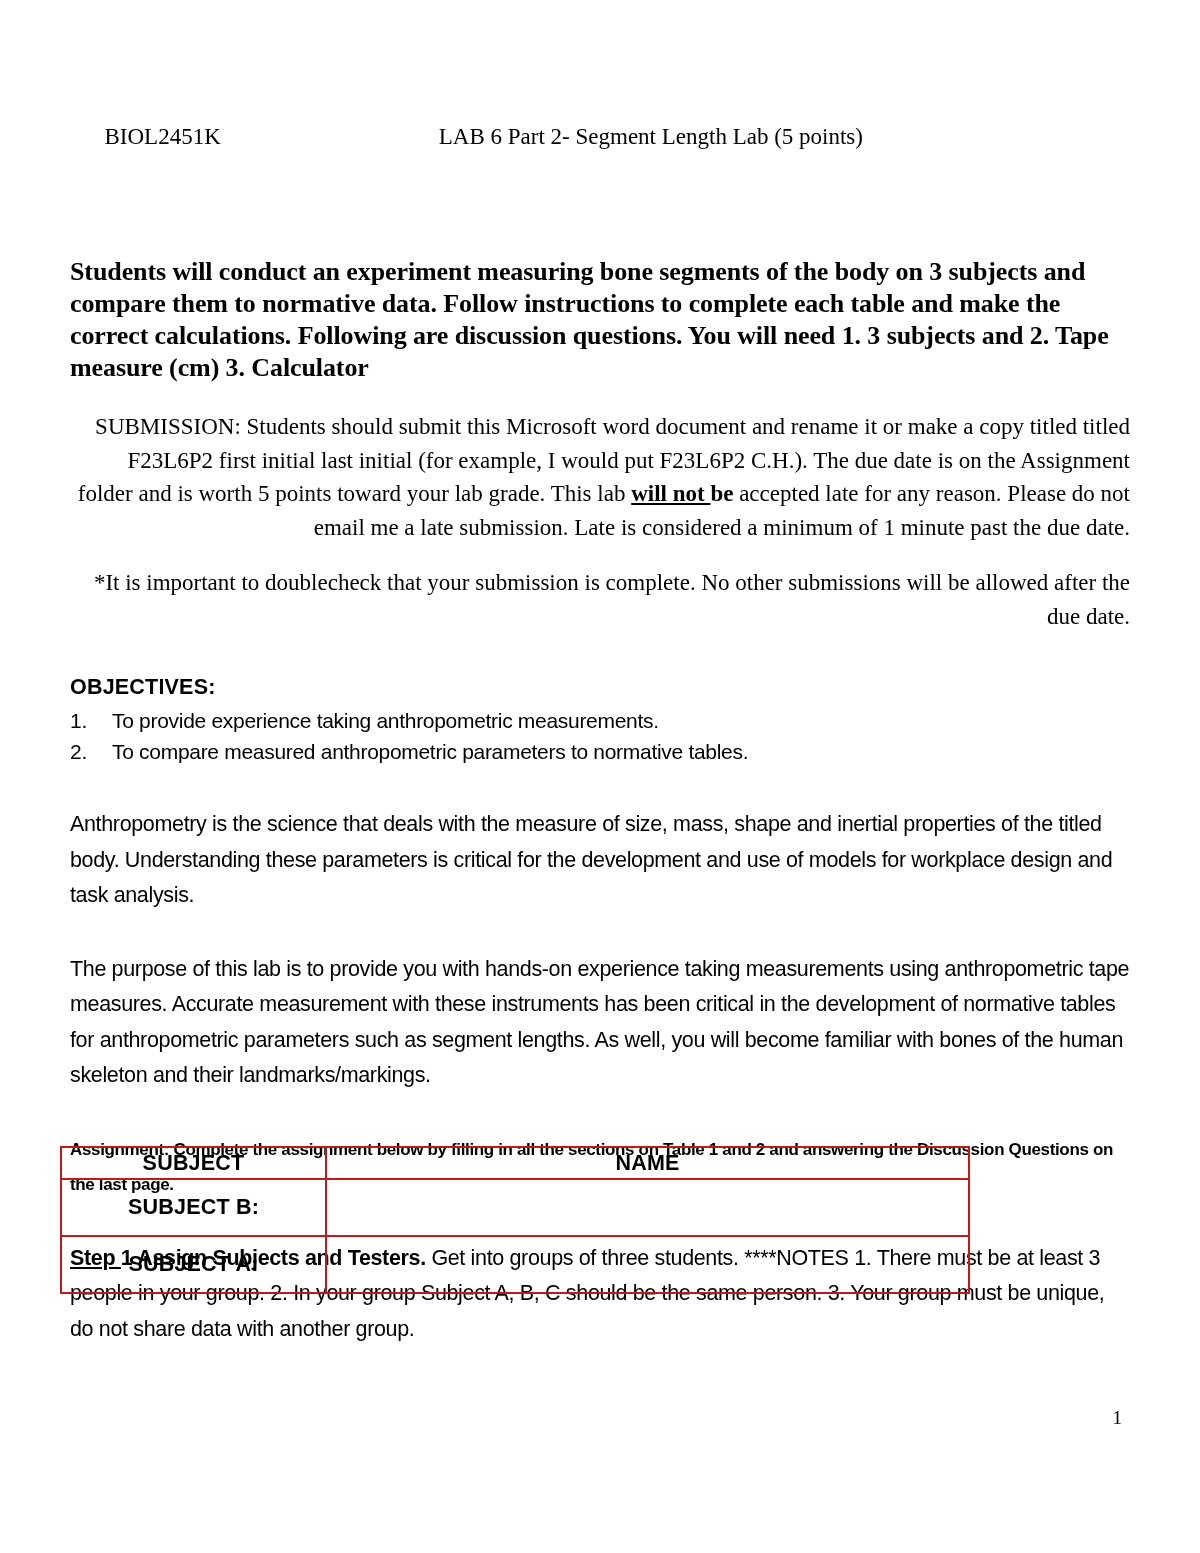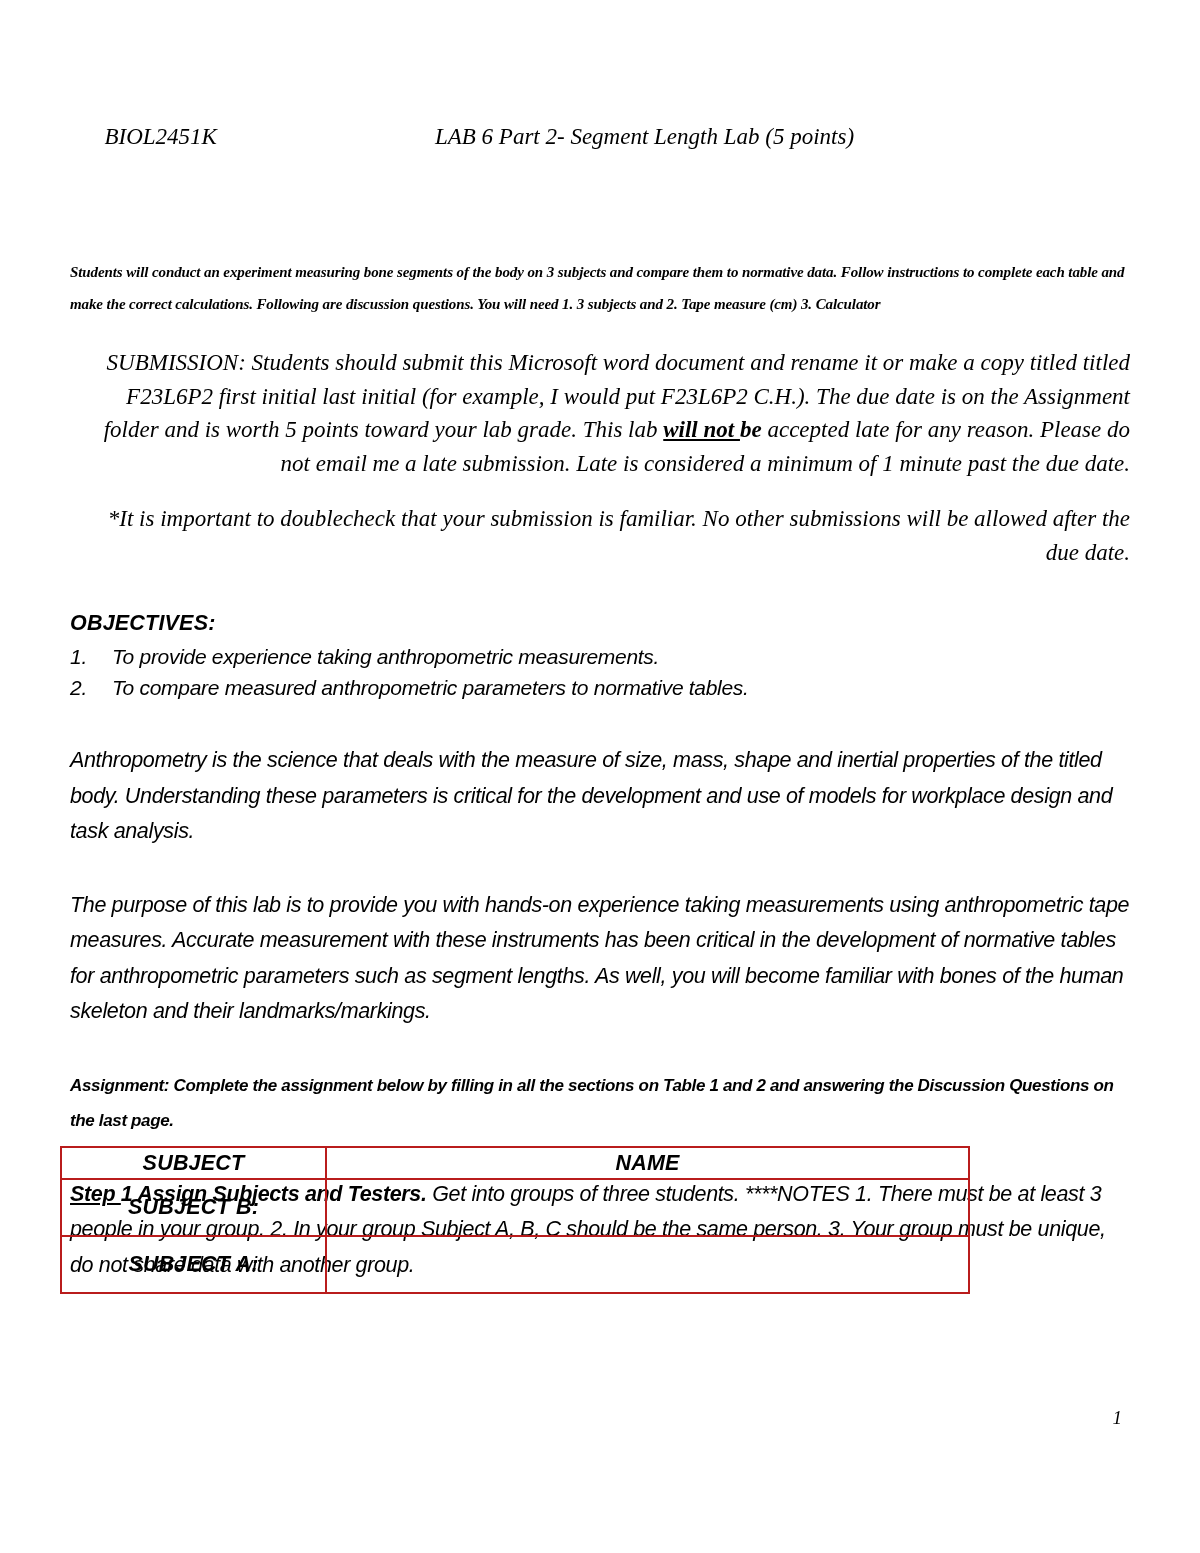--- a/index.html
+++ b/index.html
@@ -15,21 +15,20 @@
     color: #000000;
     overflow: hidden;
   }
   .page {
     position: absolute;
     left: 0; top: 0;
     width: 1200px;
     height: 1553px;
     box-sizing: border-box;
     padding: 0;
-    font-style: italic;
   }
   .content {
     position: absolute;
     left: 70px;
     top: 92px;
     width: 1060px;
   }
 
   
   .doc-header {
@@ -47,21 +46,21 @@
   .p-serif {
     font-family: "Liberation Serif", "DejaVu Serif", serif;
     font-size: 23px;
     line-height: 33.5px;
     margin: 0 0 22px 0;
     text-align: right;
   }
   .p-serif-bold {
     font-family: "Liberation Serif", "DejaVu Serif", serif;
     font-weight: bold;
-    font-size: 15px;
+    font-size: 26px;
     line-height: 32px;
     margin: 0 0 26px 0;
     letter-spacing: -0.1px;
   }
   .bold { font-weight: bold; }
   .bu { font-weight: bold; text-decoration: underline; }
   .p-sans {
     font-family: "Liberation Sans Narrow", "Liberation Sans", "DejaVu Sans", sans-serif;
     font-stretch: condensed;
     font-size: 21.5px;
@@ -174,21 +173,21 @@
   <div class="content">
 
     <div class="doc-header">
       <span class="course">BIOL2451K</span><span class="gap"></span><span class="title">LAB 6 Part 2- Segment Length Lab (5 points)</span>
     </div>
 
     <p class="p-serif-bold">Students will conduct an experiment measuring bone segments of the body on 3 subjects and compare them to normative data.  Follow instructions to complete each table and make the correct calculations.  Following are discussion questions.  You will need 1. 3 subjects and 2. Tape measure (cm) 3. Calculator</p>
 
     <p class="p-serif"><span>SUBMISSION: Students should submit this Microsoft word document and rename it or make a copy titled titled F23L6P2 first initial last initial (for example, I would put F23L6P2 C.H.).  The due date is on the Assignment folder and is worth 5 points toward your lab grade. This lab </span><span class="bu">will not </span><span class="bold">be</span><span> accepted late for any reason.  Please do not email me a late submission.  Late is considered a minimum of 1 minute past the due date.</span></p>
 
-    <p class="p-serif">*It is important to doublecheck that your submission is familiar.  No other submissions will be allowed after the due date.</p>
+    <p class="p-serif">*It is important to doublecheck that your submission is complete.  No other submissions will be allowed after the due date.</p>
 
     <div class="spacer-sm"></div>
 
     <div class="heading-objectives">OBJECTIVES:</div>
 
     <ol class="objectives">
       <li>To provide experience taking anthropometric measurements.</li>
       <li>To compare measured anthropometric parameters to normative tables.</li>
     </ol>
 

